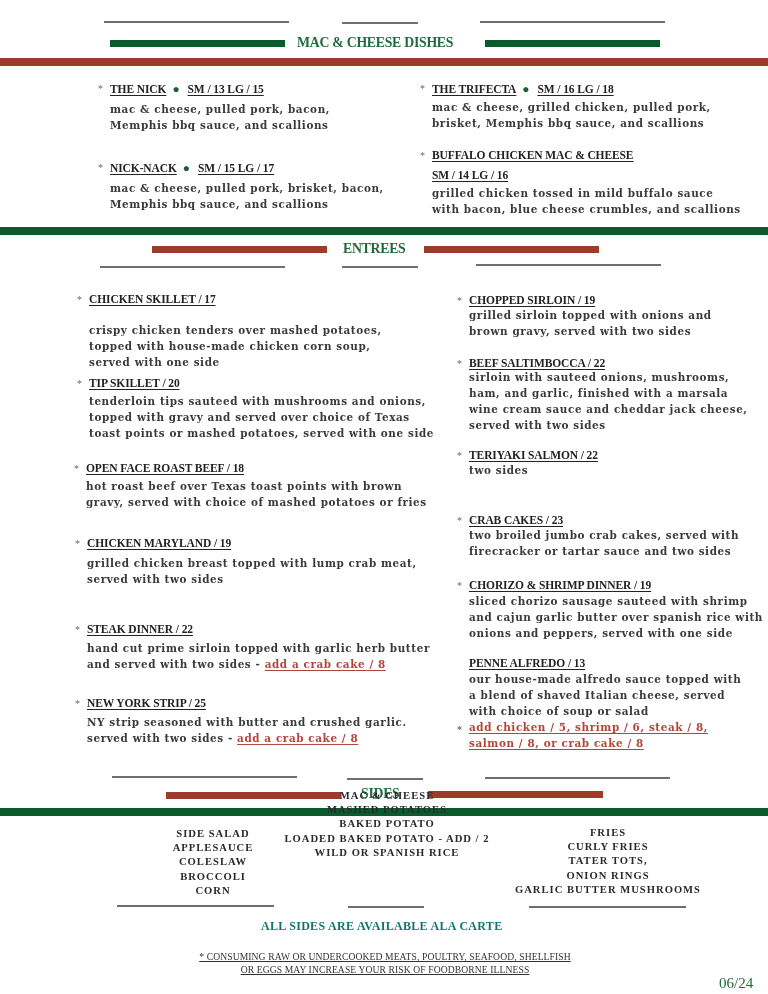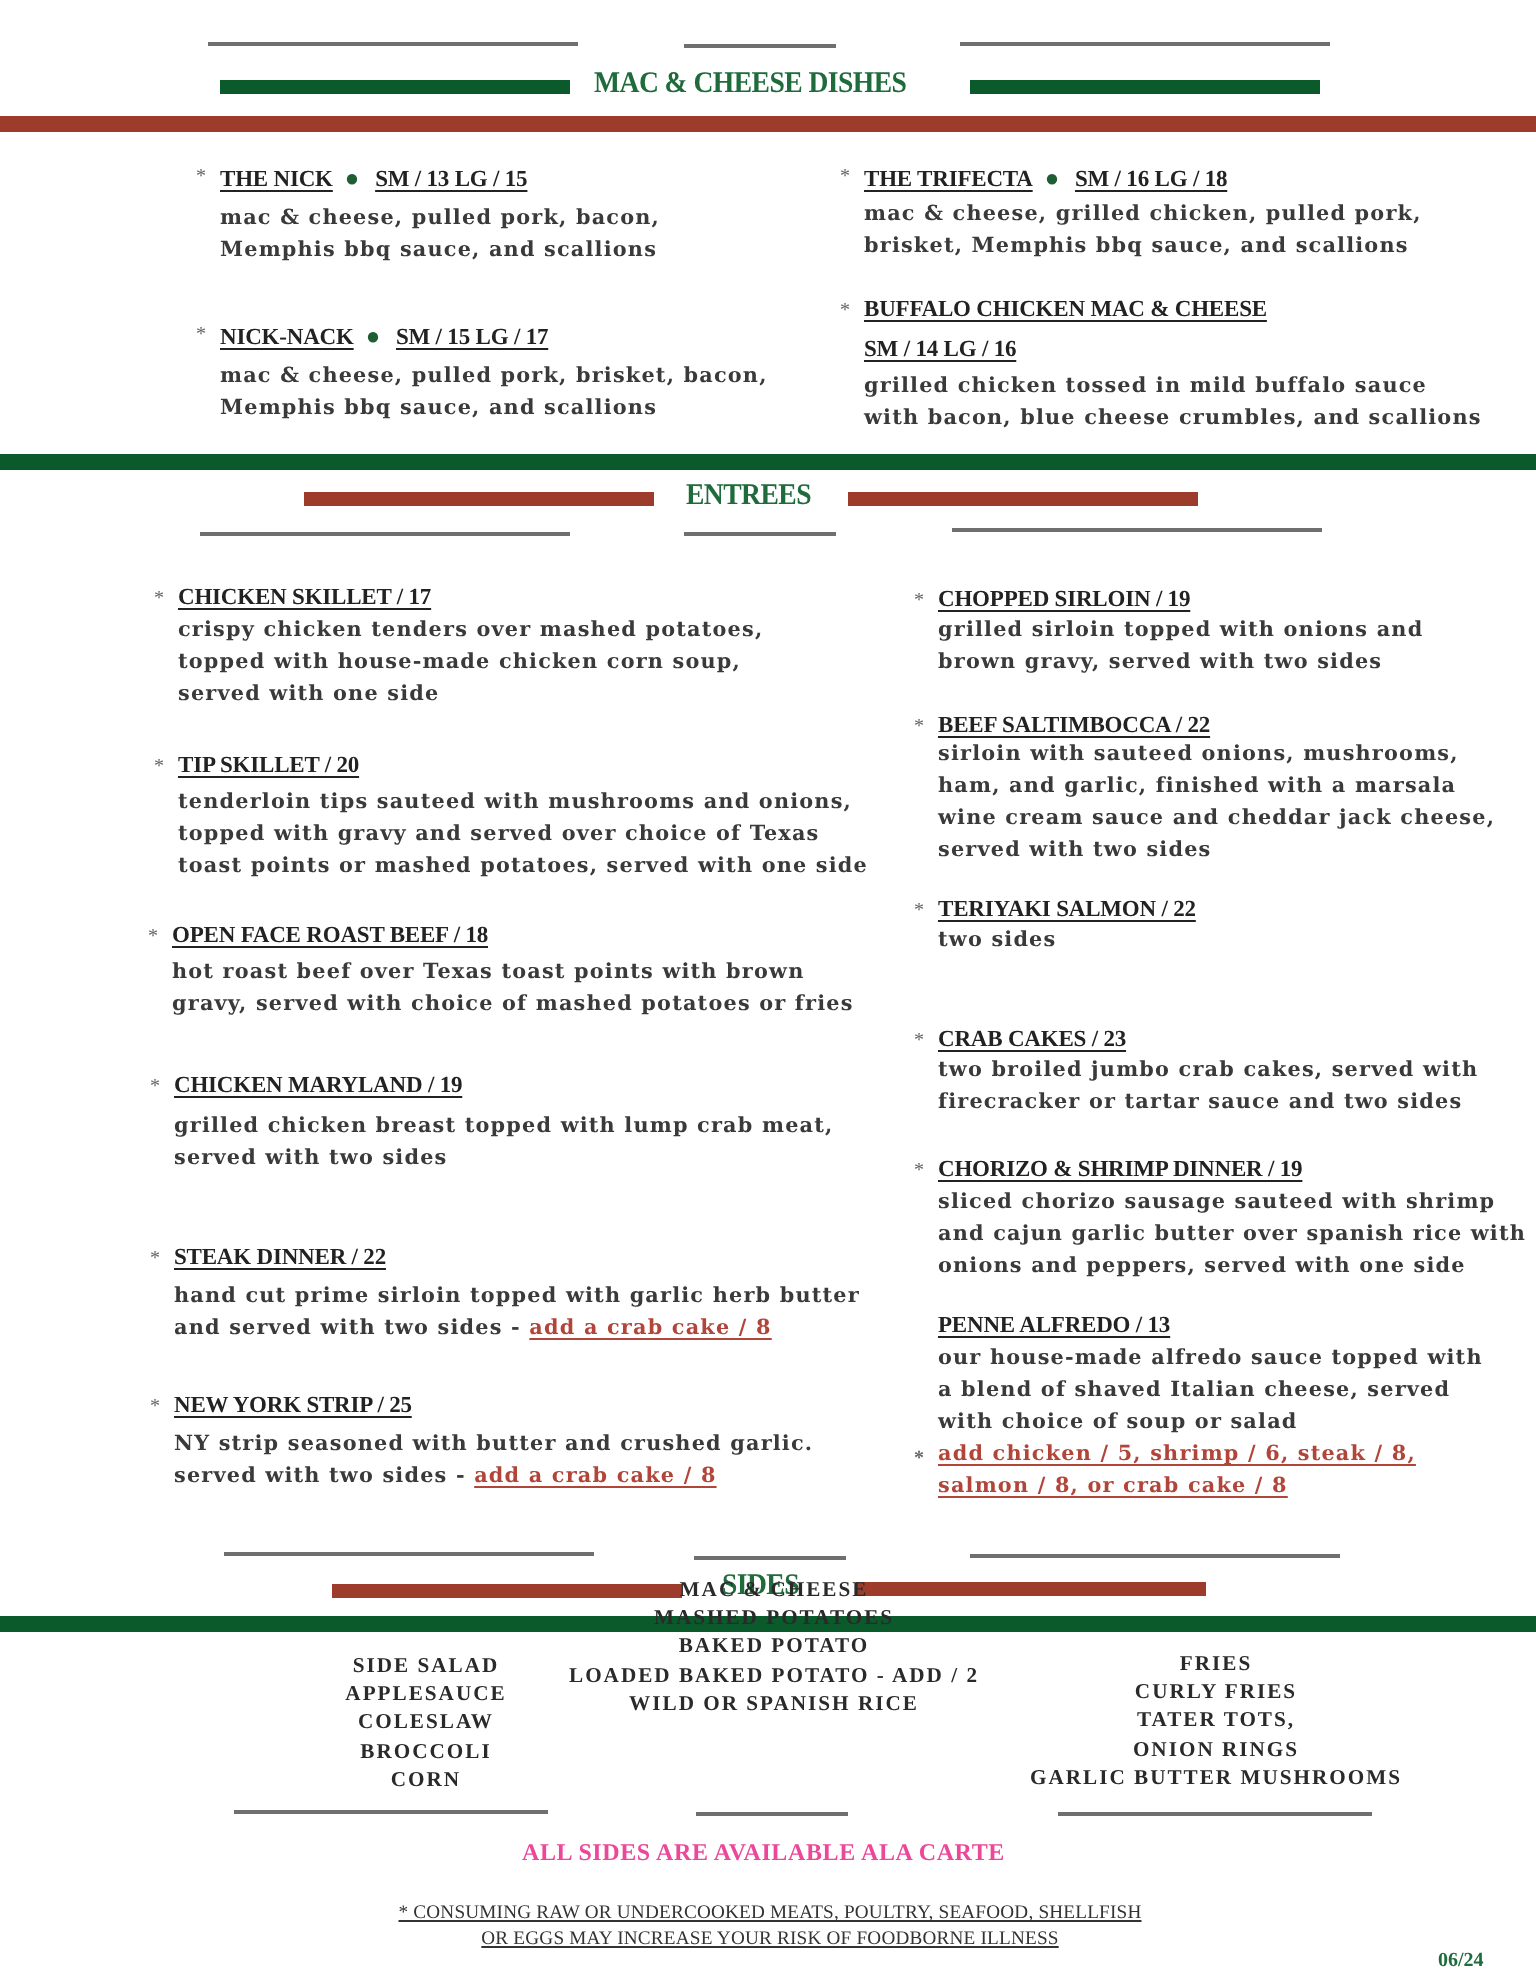--- a/index.html
+++ b/index.html
@@ -8,23 +8,23 @@
   .band { position:absolute; left:0; width:768px; }
   .bar { position:absolute; height:7px; }
   .sec-title { position:absolute; font-family:"Liberation Serif", serif; font-weight:bold; color:#1f6b3c; font-size:15px; letter-spacing:-0.3px; transform:scaleX(0.92); transform-origin:left center; white-space:nowrap; }
   .item { position:absolute; }
   .item .star { position:absolute; left:-12px; top:1px; font-family:"Liberation Serif", serif; font-size:10px; color:#666; }
   .item .name { font-family:"Liberation Serif", serif; font-size:11.5px; font-weight:bold; color:#222; text-decoration:underline; text-underline-offset:2px; white-space:nowrap; letter-spacing:-0.1px; }
   .item .dot { color:#1e5e32; font-size:12px; margin:0 8px 0 6px; text-decoration:none; display:inline-block; }
   .item .desc { font-family:"DejaVu Serif", serif; font-size:10.4px; font-weight:bold; color:#3a3a3a; line-height:16px; margin-top:4px; letter-spacing:0.6px; white-space:nowrap; }
   .addon { color:#b2453a; text-decoration:underline; text-underline-offset:2px; }
   .sides-col { position:absolute; font-family:"Liberation Serif", serif; font-weight:bold; font-size:10.6px; color:#2a2a2a; text-align:center; line-height:14.2px; letter-spacing:1px; }
-  .note { position:absolute; font-family:"Liberation Serif", serif; font-weight:bold; color:#ec4899; font-size:12px; letter-spacing:0.3px; }
+  .note { position:absolute; font-family:"Liberation Serif", serif; font-weight:bold; color:#0f766e; font-size:12px; letter-spacing:0.3px; }
   .warn { position:absolute; font-family:"Liberation Serif", serif; font-size:9.6px; color:#333; text-decoration:underline; text-align:center; line-height:13px; letter-spacing:0.1px; }
-  .date { position:absolute; font-family:"Liberation Serif", serif; font-weight:bold; color:#1f6b3c; font-size:10px; }
+  .date { position:absolute; font-family:"Liberation Serif", serif; font-weight:normal; color:#1f6b3c; font-size:15px; }
 </style>
 </head>
 <body>
 
 <div class="gray-line" style="left:104px;top:21px;width:185px;"></div>
 <div class="gray-line" style="left:342px;top:22px;width:76px;"></div>
 <div class="gray-line" style="left:480px;top:21px;width:185px;"></div>
 <div class="bar" style="left:110px;top:40px;width:175px;background:#0b5a2c;"></div>
 <div class="sec-title" style="left:297px;top:34px;">MAC &amp; CHEESE DISHES</div>
 <div class="bar" style="left:485px;top:40px;width:175px;background:#0b5a2c;"></div>
@@ -68,21 +68,21 @@
 <div class="bar" style="left:152px;top:246px;width:175px;background:#9e3c2c;"></div>
 <div class="sec-title" style="left:343px;top:240px;">ENTREES</div>
 <div class="bar" style="left:424px;top:246px;width:175px;background:#9e3c2c;"></div>
 <div class="gray-line" style="left:100px;top:266px;width:185px;"></div>
 <div class="gray-line" style="left:342px;top:266px;width:76px;"></div>
 <div class="gray-line" style="left:476px;top:264px;width:185px;"></div>
 
 <div class="item" style="left:89px;top:293px;">
   <span class="star">*</span>
   <div class="name">CHICKEN SKILLET / 17</div>
-  <div class="desc" style="margin-top:2px;">
+  <div class="desc" style="margin-top:17px;">
       <div>crispy chicken tenders over mashed potatoes,</div>
       <div>topped with house-made chicken corn soup,</div>
       <div>served with one side</div>
     </div>
 </div>
 <div class="item" style="left:89px;top:377px;">
   <span class="star">*</span>
   <div class="name">TIP SKILLET / 20</div>
   <div class="desc">
       <div>tenderloin tips sauteed with mushrooms and onions,</div>

